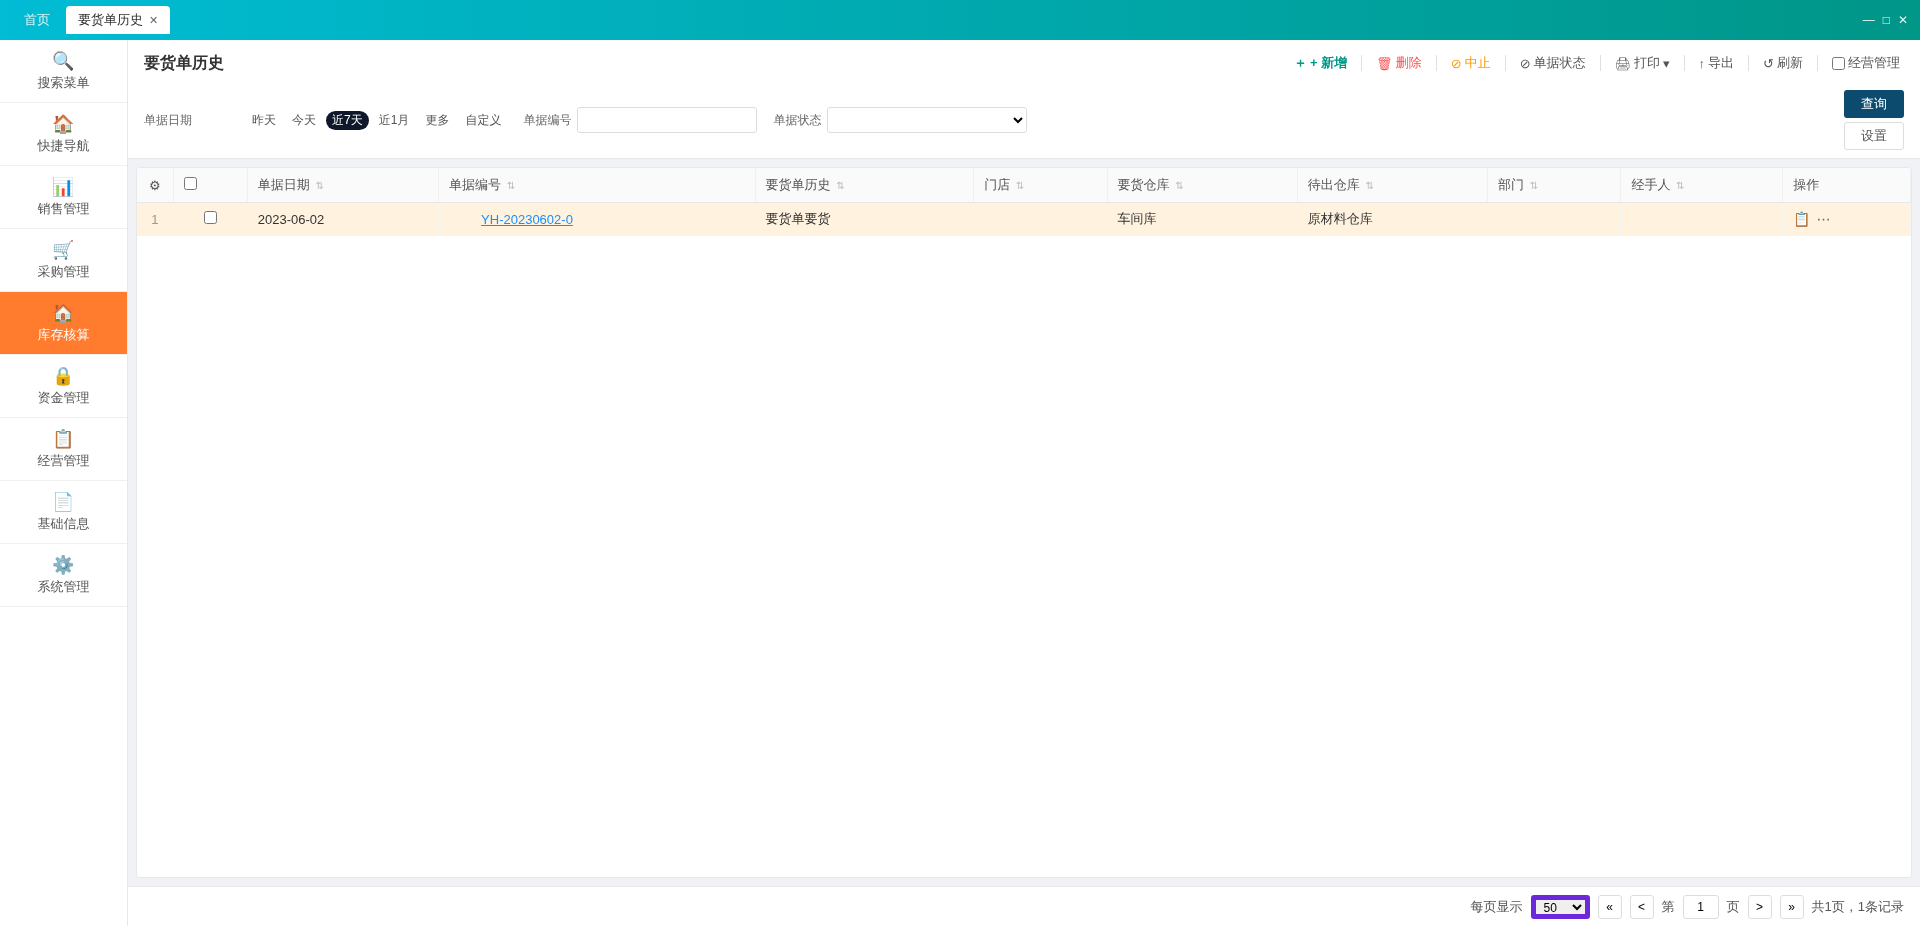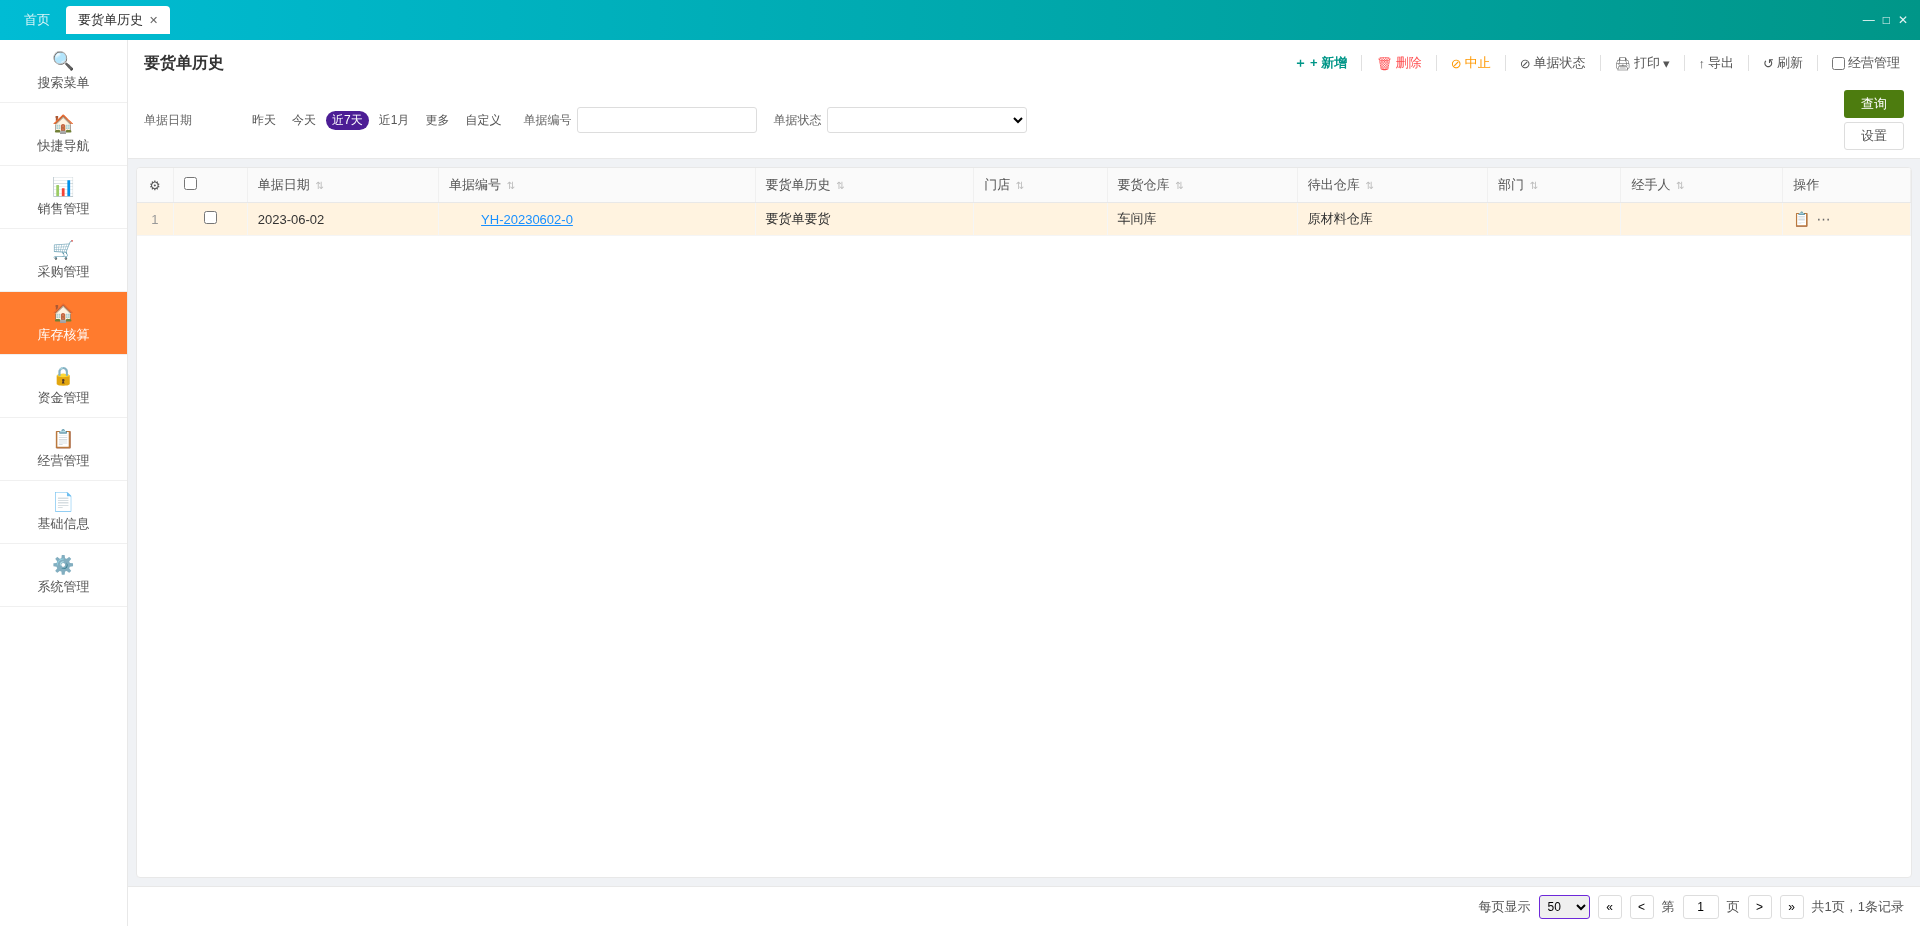--- a/index.html
+++ b/index.html
@@ -157,21 +157,21 @@
       margin-left: 48px;
     }
     .date-option {
       padding: 1px 6px;
       border-radius: 3px;
       cursor: pointer;
       font-size: 12px;
       color: #555;
     }
     .date-option.active {
-      background: #4c1d95;
+      background: #0f172a;
       color: #fff;
       border-radius: 10px;
     }
     .date-range-text {
       font-size: 11px;
       color: #888;
     }
     .filter-input {
       height: 26px;
       border: 1px solid #ddd;
@@ -198,21 +198,21 @@
       color: #009688;
       cursor: pointer;
       font-size: 12px;
     }
     .action-buttons {
       display: flex;
       flex-direction: column;
       gap: 4px;
     }
     .btn-query {
-      background: #4d7c0f;
+      background: #0c4a6e;
       color: #fff;
       border: none;
       padding: 5px 16px;
       border-radius: 3px;
       cursor: pointer;
       font-size: 13px;
     }
     .btn-setting {
       background: #fff;
       color: #555;
@@ -287,21 +287,21 @@
       align-items: center;
       justify-content: flex-end;
       padding: 0 16px;
       gap: 8px;
       font-size: 12px;
       color: #555;
       flex-shrink: 0;
     }
     .page-size-select {
       height: 24px;
-      border: 1px solid #6d28d9;
+      border: 5px solid #6d28d9;
       border-radius: 3px;
       padding: 0 4px;
       font-size: 12px;
     }
     .page-btn {
       width: 24px;
       height: 24px;
       border: 1px solid #ddd;
       border-radius: 3px;
       background: #fff;

